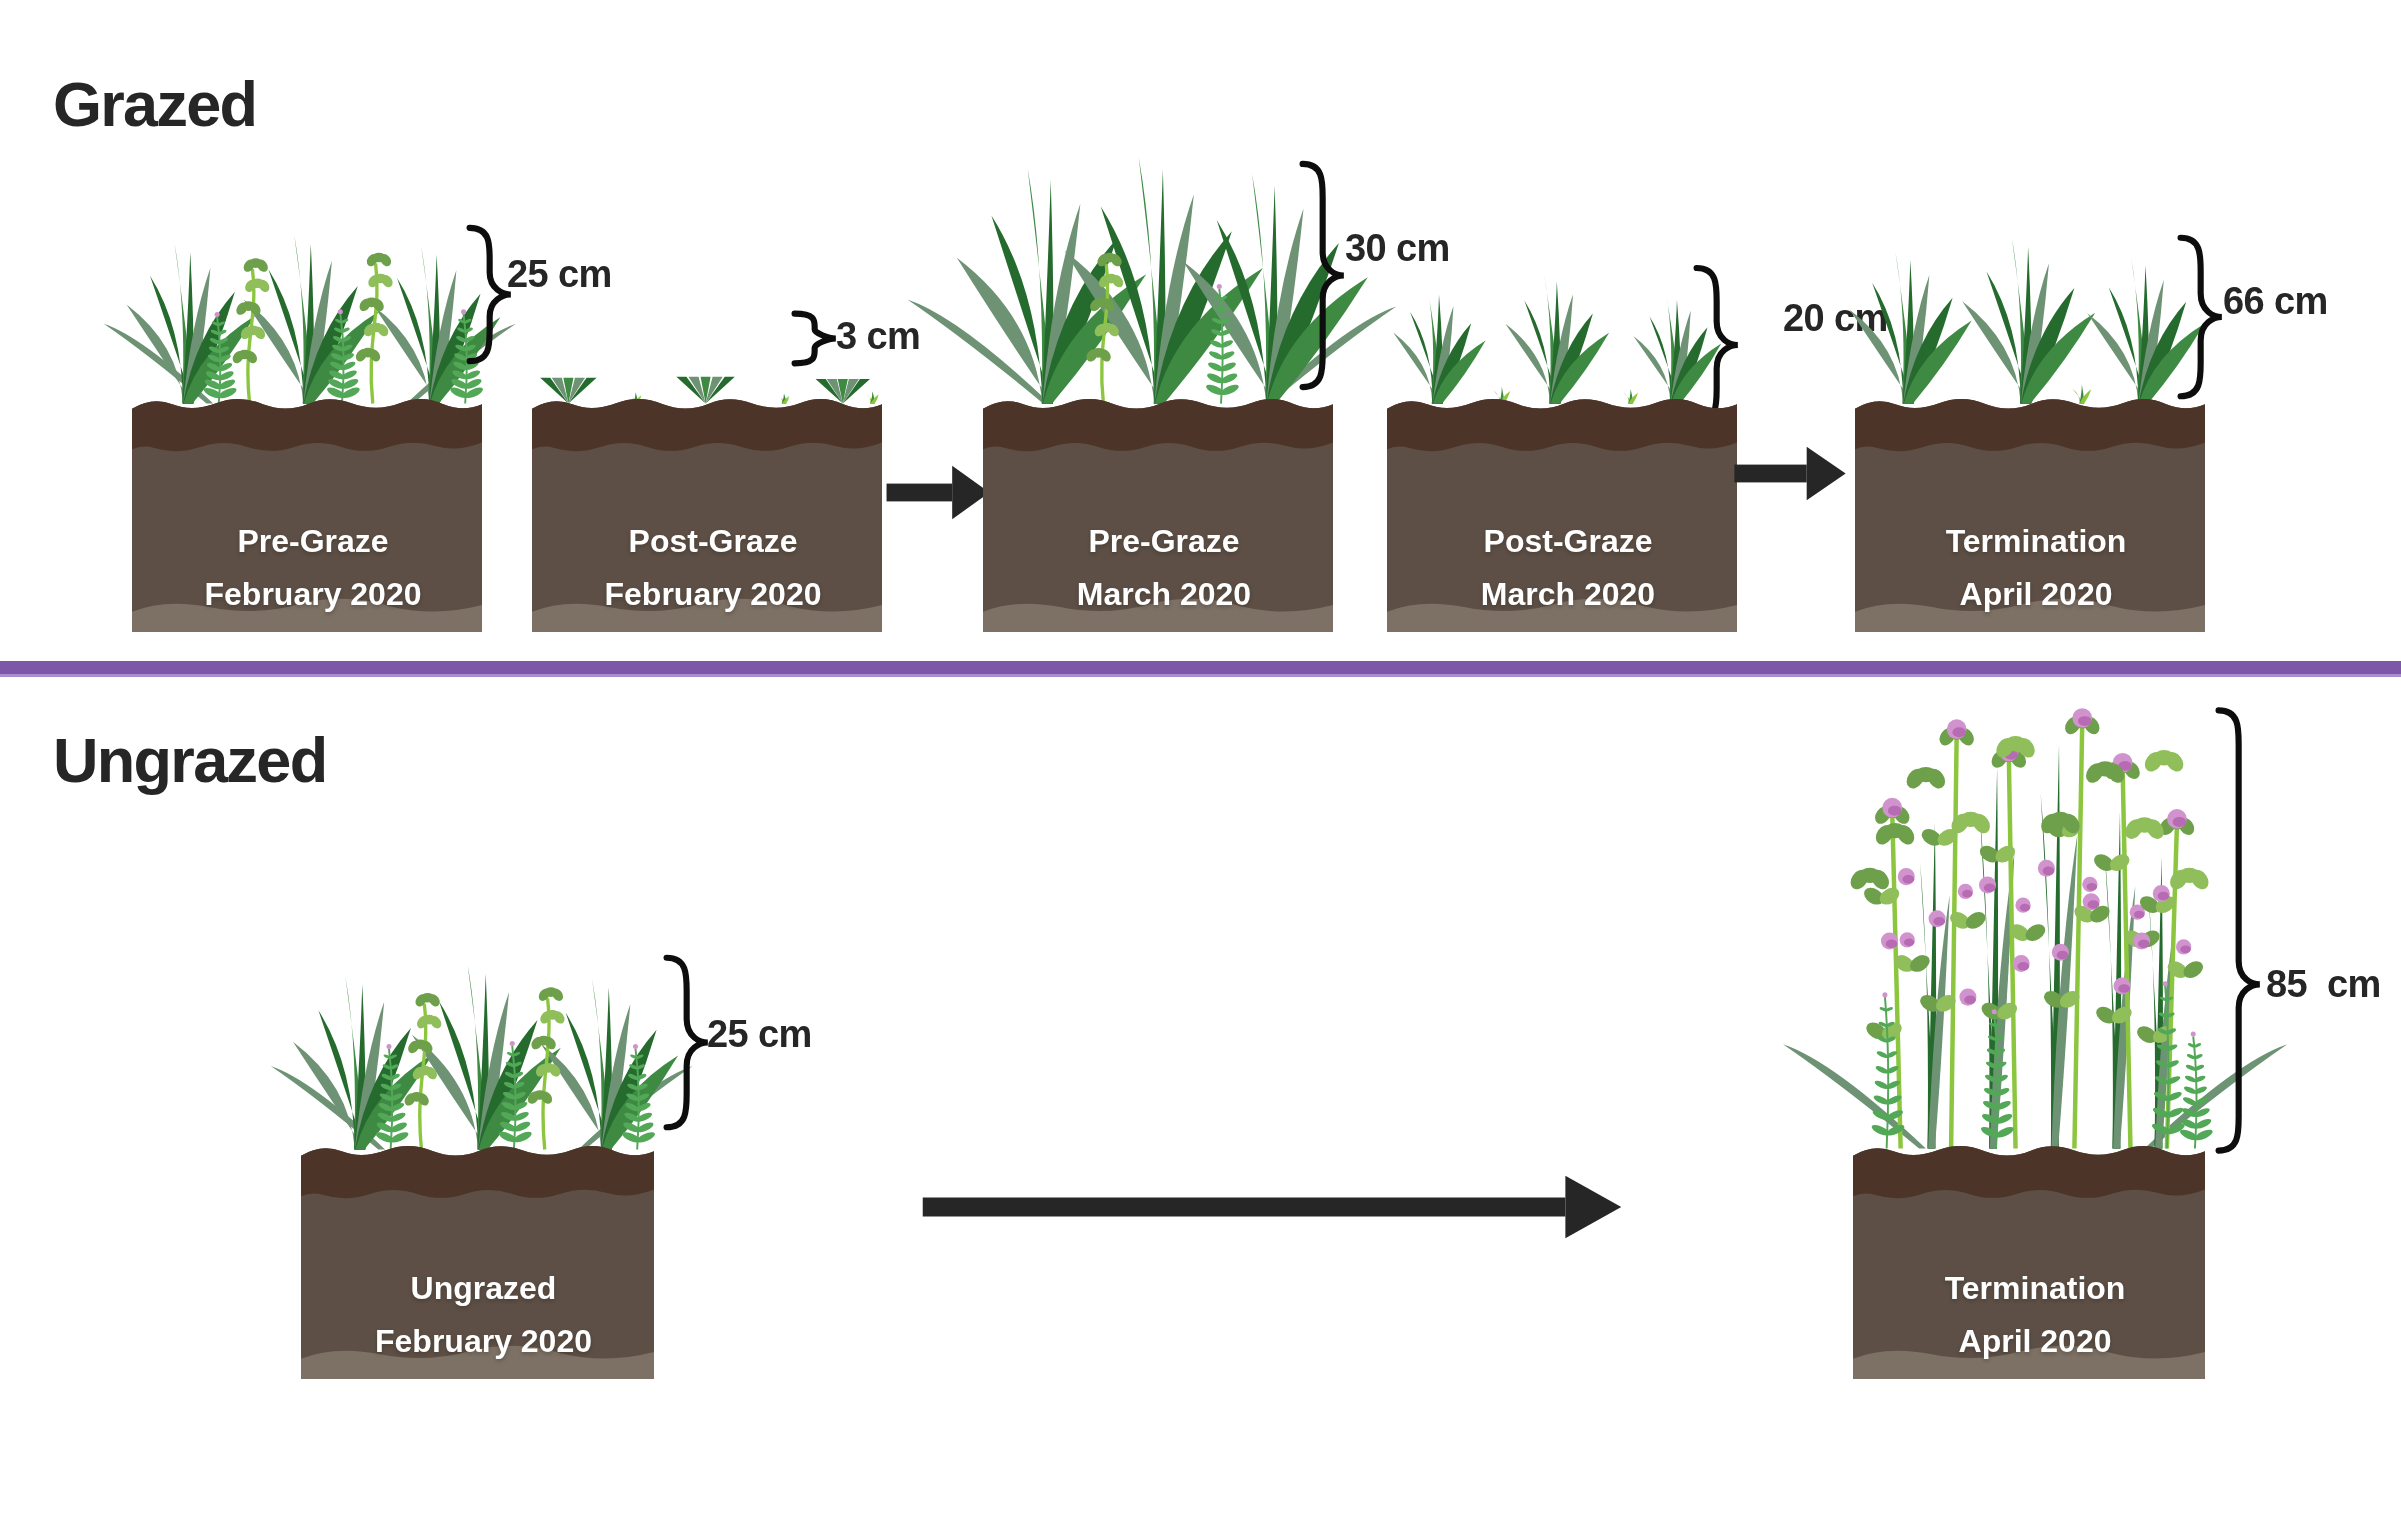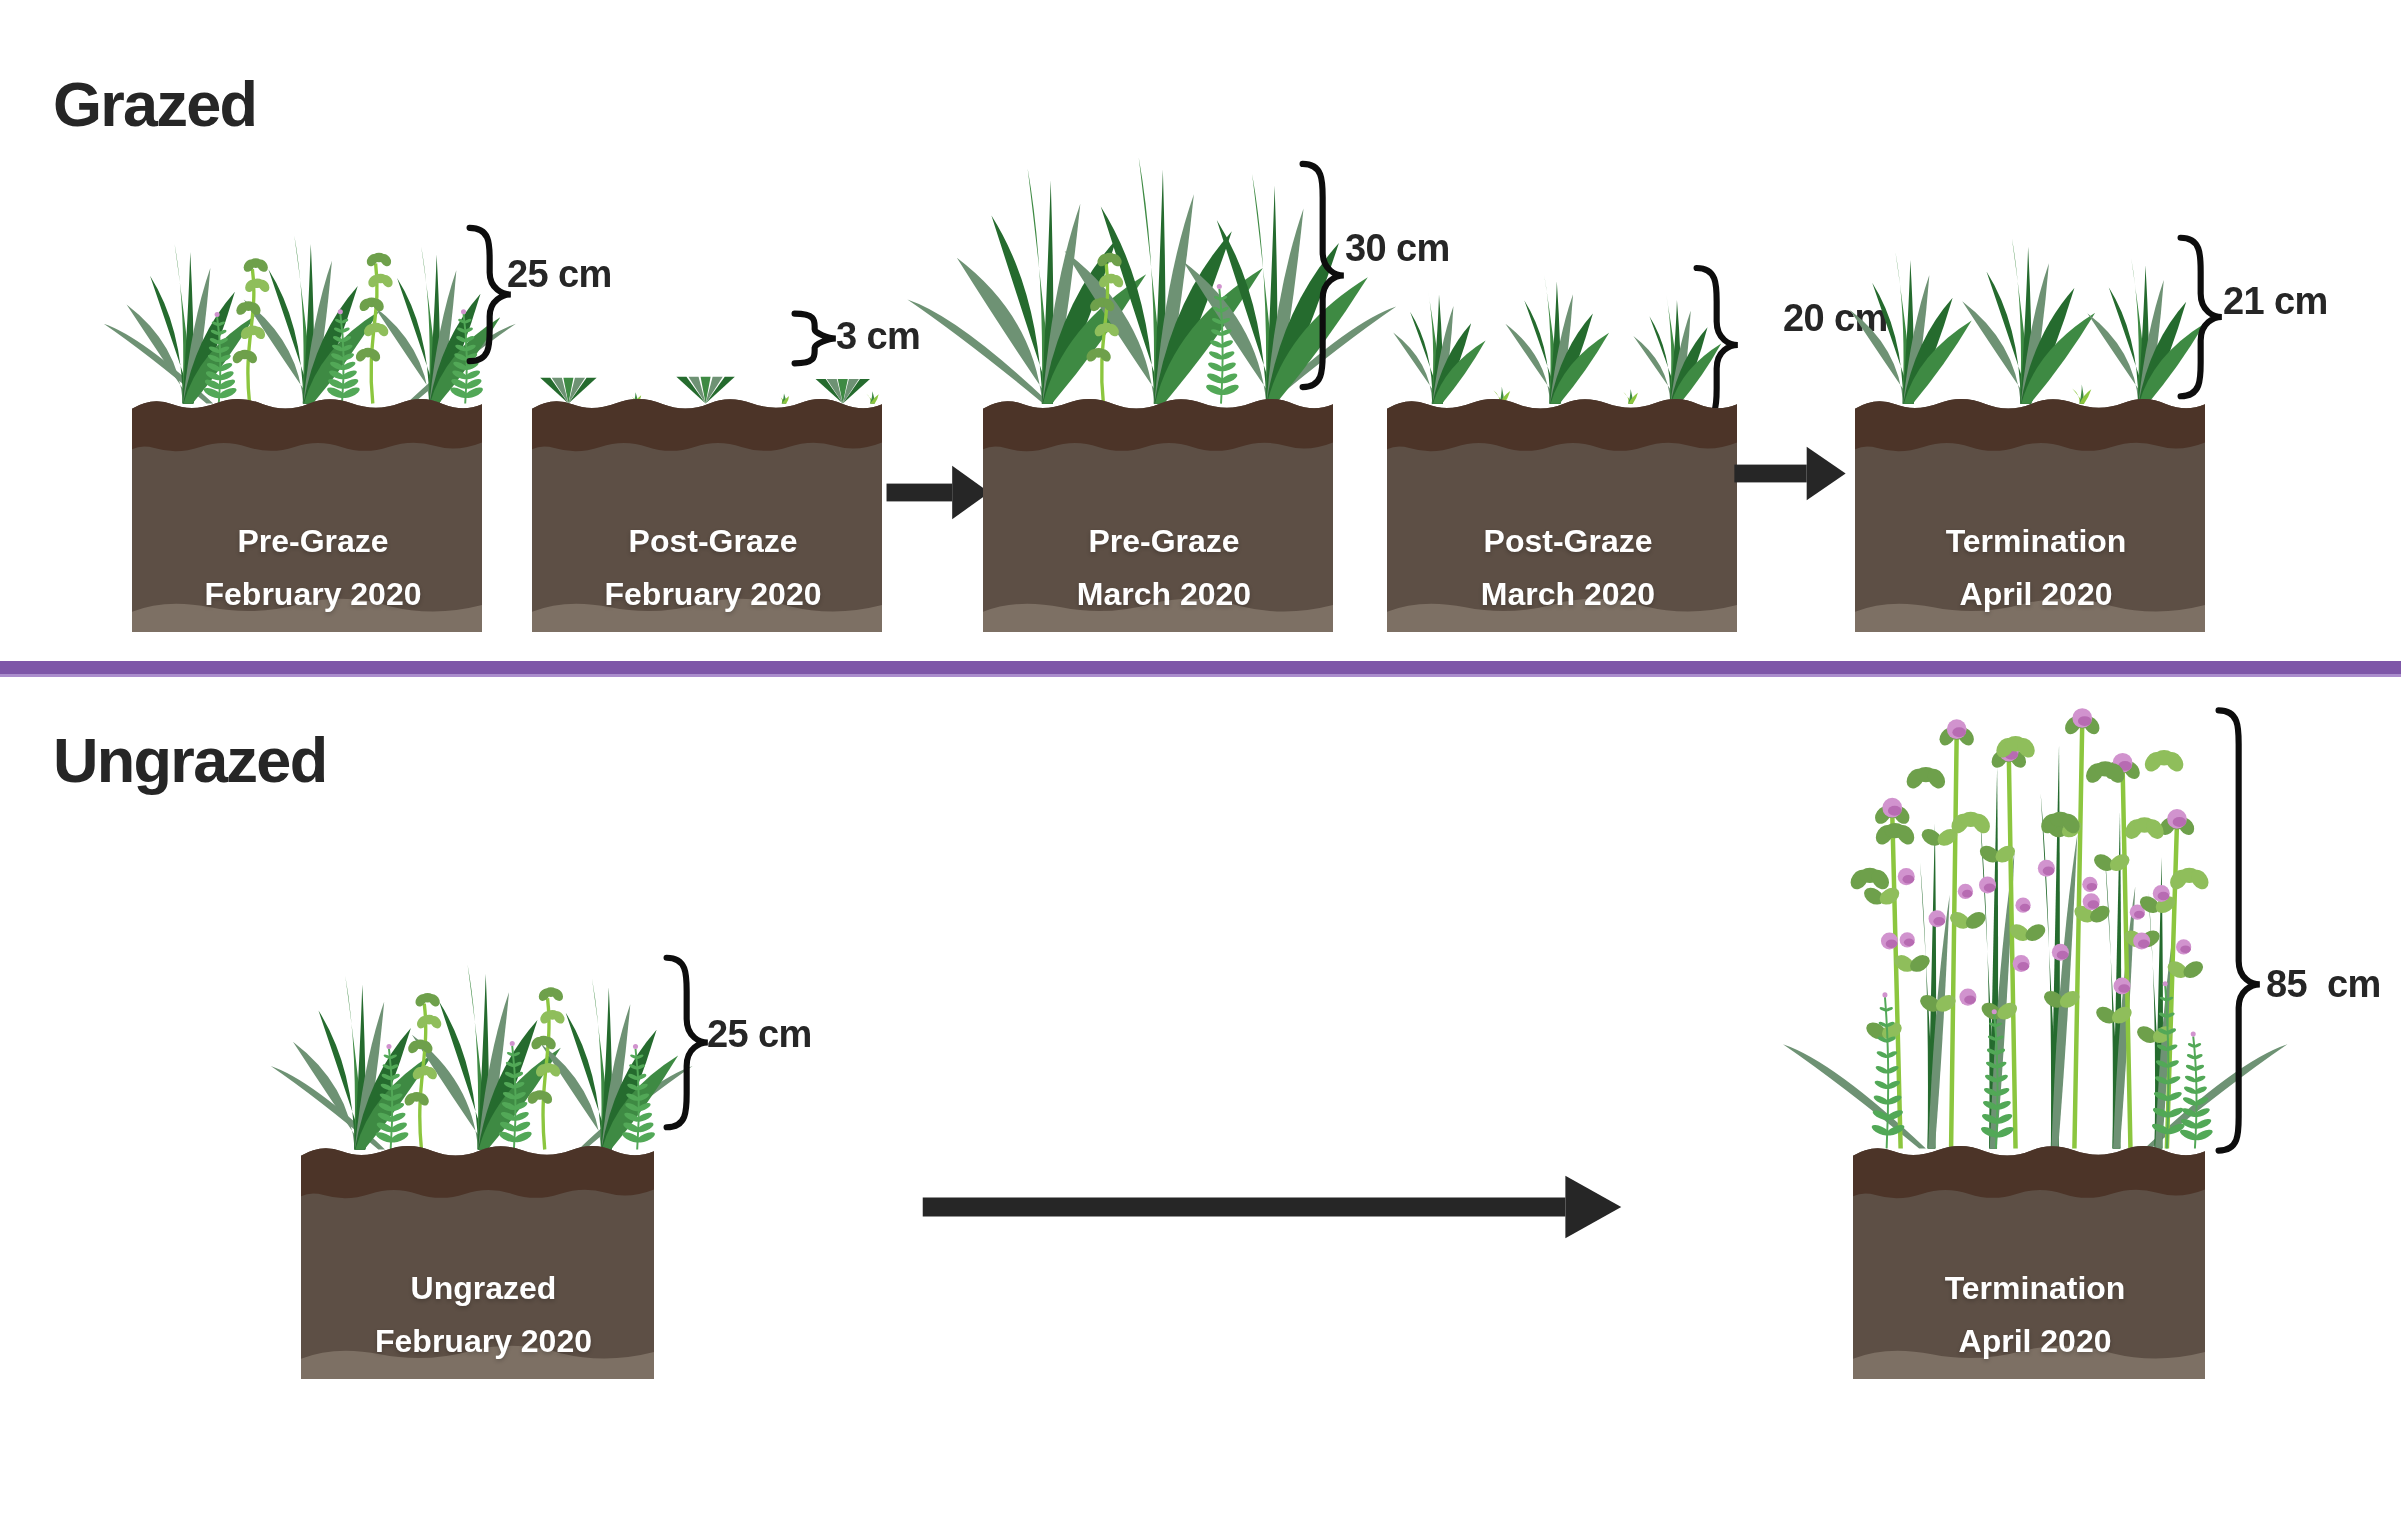--- a/index.html
+++ b/index.html
@@ -361,21 +361,21 @@
       <path fill="#256b2e" d="M506 294 Q526.466 184.8 591.44 112 Q562.22 212.1 524 294 Z"></path>
       <path fill="#3e8a43" d="M507 294 Q531.38 208.2 624.2 151 Q577.6 229.64999999999998 523 294 Z"></path>
       <path fill="#8cc63f" d="M401 294 Q402.45 277.68 388 266.8 Q400.5 281.76 409 294 Z"></path>
       <path fill="#3e8a43" d="M401 294 Q405 273.6 405 260 Q409 278.7 409 294 Z"></path>
       <path fill="#8cc63f" d="M401 294 Q407.55 278.7 422 268.5 Q417.5 282.525 409 294 Z"></path>
     </svg>
   <svg class="brace" style="left:2175px;top:233px" width="53" height="168" viewBox="0 0 95 300">
       <path fill="none" stroke="#0d0d0d" stroke-width="11" stroke-linecap="round" d="M10 8 C46 8 46 38 46 68 L46 108 C46 140 70 150 84 150
        C70 150 46 160 46 192 L46 232 C46 262 46 292 10 292"></path>
     </svg>
-  <div class="abs cm" style="left:2223px;top:280px">21 cm</div>
+  <div class="abs cm" style="left:2223px;top:280px">66 cm</div>
   <div class="soil" style="left:1855px;top:374px;width:350px;height:258px">
     <svg viewBox="0 0 625 460" preserveAspectRatio="none">
       <path class="p-mid" d="M0 62 Q36 40 72 54 Q108 68 150 52 Q192 36 234 54 Q276 70 318 52 Q352 38 392 52 Q436 68 478 52 Q518 36 556 54 Q592 68 625 54 L625 460 L0 460 Z" fill="#5d4f45"></path>
       <path class="p-dark" d="M0 62 Q36 40 72 54 Q108 68 150 52 Q192 36 234 54 Q276 70 318 52 Q352 38 392 52 Q436 68 478 52 Q518 36 556 54 Q592 68 625 54 L625 122 Q580 140 540 128 Q500 116 458 130 Q416 144 374 130 Q332 116 290 130 Q248 144 206 130 Q164 116 122 130 Q80 144 40 132 Q18 126 0 134 Z" fill="#4c3428"></path>
       <path class="p-light" d="M0 424 Q60 400 140 416 Q220 432 300 410 Q380 390 460 414 Q540 434 625 412 L625 460 L0 460 Z" fill="#7d7064"></path>
     </svg>
     <div class="soil-label">
       <div>Termination</div>
       <div>April 2020</div>
     </div>

